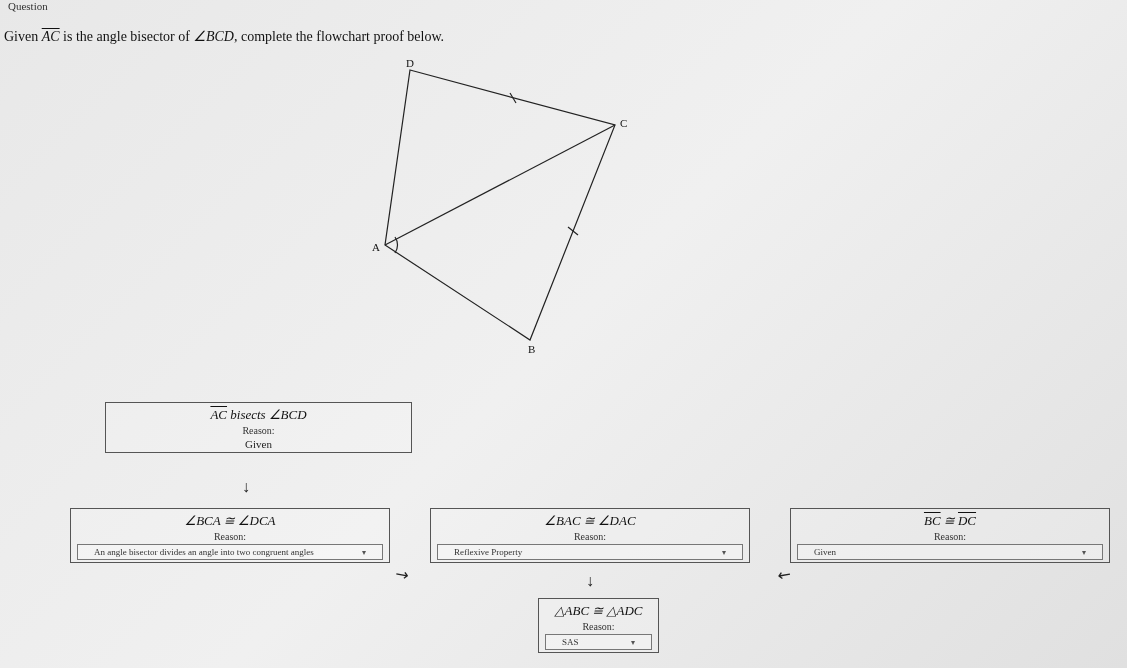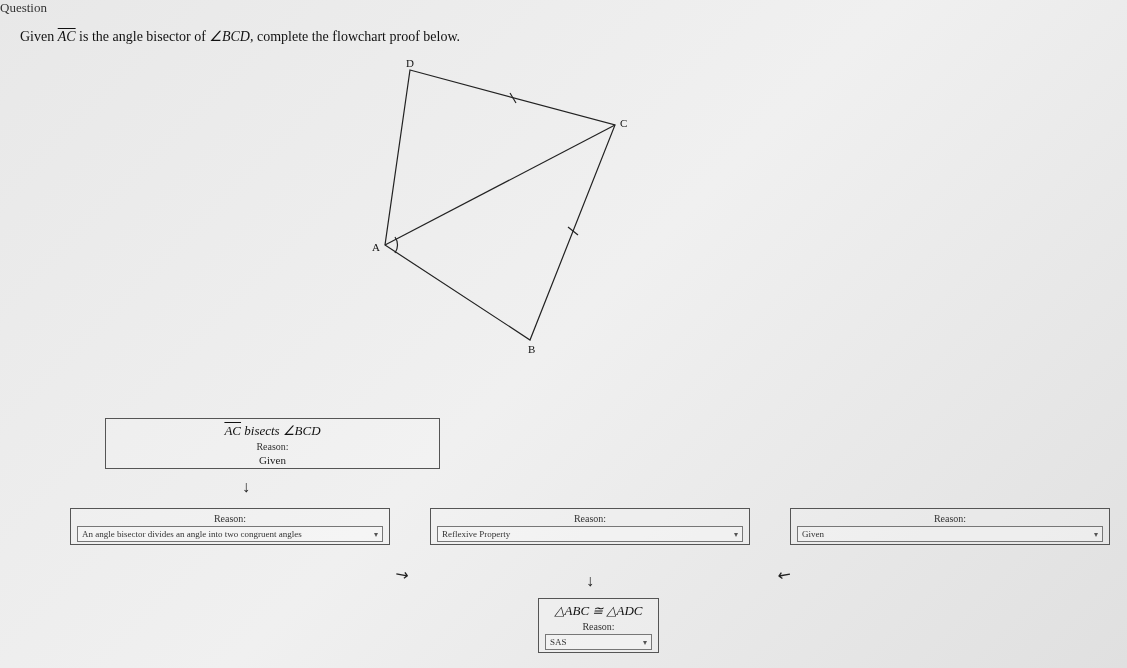--- a/index.html
+++ b/index.html
@@ -10,28 +10,28 @@
     background: linear-gradient(135deg, #e8e8e8 0%, #f0f0f0 50%, #e0e0e0 100%);
     width: 1127px;
     height: 668px;
     overflow: hidden;
     position: relative;
     color: #222;
   }
   .header-fragment {
     position: absolute;
     top: 0px;
-    left: 0;
-    font-size: 13px;
+    left: 8px;
+    font-size: 11px;
     color: #333;
   }
   .given-text {
     position: absolute;
     top: 28px;
-    left: 20px;
+    left: 4px;
     font-size: 14px;
     color: #111;
   }
   .given-text .overline { text-decoration: overline; font-style: italic; }
   .given-text .angle { font-style: italic; }
   .figure {
     position: absolute;
     top: 55px;
     left: 350px;
     width: 320px;
@@ -59,21 +59,21 @@
     font-size: 11px;
     color: #222;
   }
   .dropdown {
     display: flex;
     justify-content: space-between;
     align-items: center;
     border: 1px solid #777;
     background: rgba(255,255,255,0.25);
     font-size: 9px;
-    padding: 2px 4px;
+    padding: 2px 16px;
     margin-top: 2px;
     text-align: left;
     color: #333;
   }
   .dropdown .chev {
     font-size: 8px;
     color: #555;
   }
   .arrow {
     position: absolute;
@@ -105,45 +105,48 @@
     <path d="M 45 182 A 14 14 0 0 1 45 198"></path>
   </g>
   <g font-size="11" fill="#111" font-family="serif">
     <text x="56" y="12">D</text>
     <text x="270" y="72">C</text>
     <text x="22" y="196">A</text>
     <text x="178" y="298">B</text>
   </g>
 </svg>
 
-<div class="proof-box" style="left:105px; top:418px; width:335px;">
+<div class="proof-box" style="left:105px; top:402px; width:307px;">
   <div class="stmt"><span class="overline">AC</span> bisects ∠<i>BCD</i></div>
   <div class="reason-label">Reason:</div>
   <div class="reason-value">Given</div>
 </div>
 
 <div class="arrow" style="left:242px; top:478px;">↓</div>
 
 <div class="proof-box" style="left:70px; top:508px; width:320px;">
+  <div class="stmt">∠BCA ≅ ∠DCA</div>
   <div class="reason-label">Reason:</div>
   <div class="dropdown">
     <span>An angle bisector divides an angle into two congruent angles</span>
     <span class="chev">▾</span>
   </div>
 </div>
 
 <div class="proof-box" style="left:430px; top:508px; width:320px;">
+  <div class="stmt">∠BAC ≅ ∠DAC</div>
   <div class="reason-label">Reason:</div>
   <div class="dropdown">
     <span>Reflexive Property</span>
     <span class="chev">▾</span>
   </div>
 </div>
 
 <div class="proof-box" style="left:790px; top:508px; width:320px;">
+  <div class="stmt"><span class="overline"><i>BC</i></span> ≅ <span class="overline"><i>DC</i></span></div>
   <div class="reason-label">Reason:</div>
   <div class="dropdown">
     <span>Given</span>
     <span class="chev">▾</span>
   </div>
 </div>
 
 <div class="arrow" style="left:395px; top:565px; transform:rotate(-35deg);">↘</div>
 <div class="arrow" style="left:586px; top:572px;">↓</div>
 <div class="arrow" style="left:778px; top:565px; transform:rotate(35deg);">↙</div>

